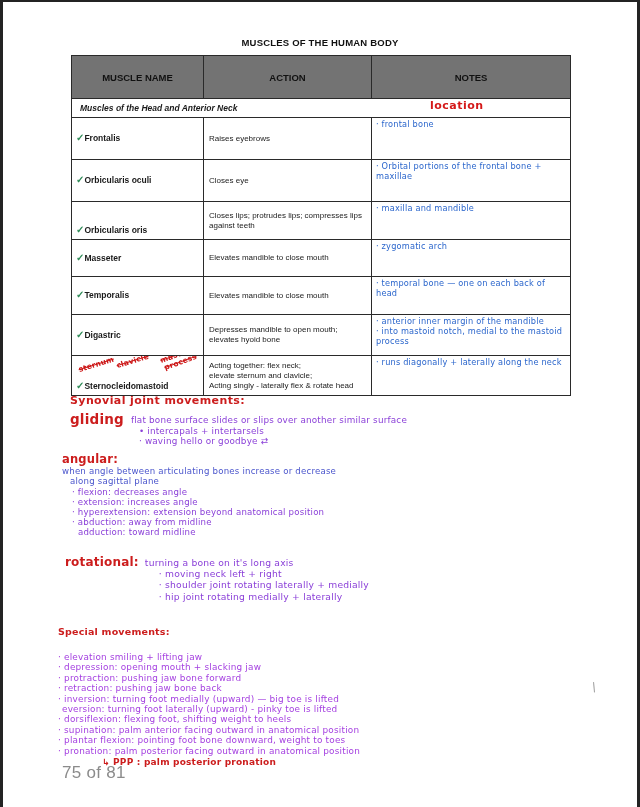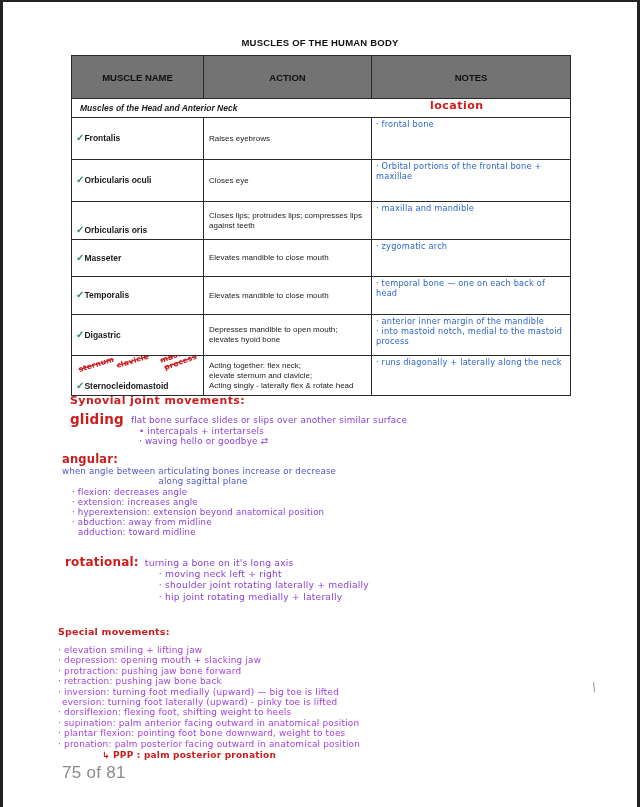--- a/index.html
+++ b/index.html
@@ -45,38 +45,38 @@
     text-decoration:line-through;white-space:nowrap;transform-origin:left bottom;
   }
   .ra-sternum{left:8px;top:9px;transform:rotate(-17deg);}
   .ra-clavicle{left:46px;top:5px;transform:rotate(-17deg);}
   .ra-mastoid{left:90px;top:0px;transform:rotate(-20deg);}
   .ra-process{left:94px;top:7px;transform:rotate(-20deg);}
 
   .abs{position:absolute;}
   .red-hw{color:#cc1d1d;font-weight:bold;}
   .purple-hw{color:#8a3fd8;}
-  .indigo-hw{color:#4a55cc;text-align:center;}
+  .indigo-hw{color:#4a55cc;}
   .magenta-hw{color:#a43fe0;}
 
   .syn-heading{left:70px;top:394px;font-size:11px;letter-spacing:.4px;}
   .gliding-block{left:70px;top:413px;display:flex;align-items:flex-start;}
   .gliding-label{font-size:13.5px;margin-right:7px;line-height:1;}
   .gliding-lines{font-size:8.8px;line-height:1.2;padding-top:2px;}
   .gliding-lines .ind1{margin-left:8px;}
   .angular-block{left:62px;top:454px;display:flex;align-items:flex-start;flex-direction:column;}
   .angular-label{font-size:11.5px;margin-right:6px;line-height:1;}
   .angular-lines{font-size:8.6px;line-height:1.18;}
   .angular-lines .bullets{margin-left:10px;margin-top:1px;}
   .rot-block{left:65px;top:556px;display:flex;align-items:flex-start;}
   .rot-label{font-size:12px;margin-right:6px;line-height:1;}
   .rot-lines{font-size:9.2px;line-height:1.22;padding-top:1px;}
   .rot-lines .bullets{margin-left:14px;}
   .special-block{left:58px;top:626px;}
-  .special-heading{font-size:9.5px;margin-bottom:8px;}
+  .special-heading{font-size:9.5px;margin-bottom:15px;}
   .special-lines{font-size:8.9px;line-height:1.17;}
   .ppp-line{font-size:9px;margin-left:44px;margin-top:1px;}
 
   .page-indicator{
     position:absolute;left:62px;top:763px;font-size:17px;color:#8b8b8b;letter-spacing:.3px;
   }
   .stray-mark{position:absolute;left:592px;top:680px;color:#9a9a9a;font-size:12px;transform:rotate(12deg);}
 </style>
 </head>
 <body>

